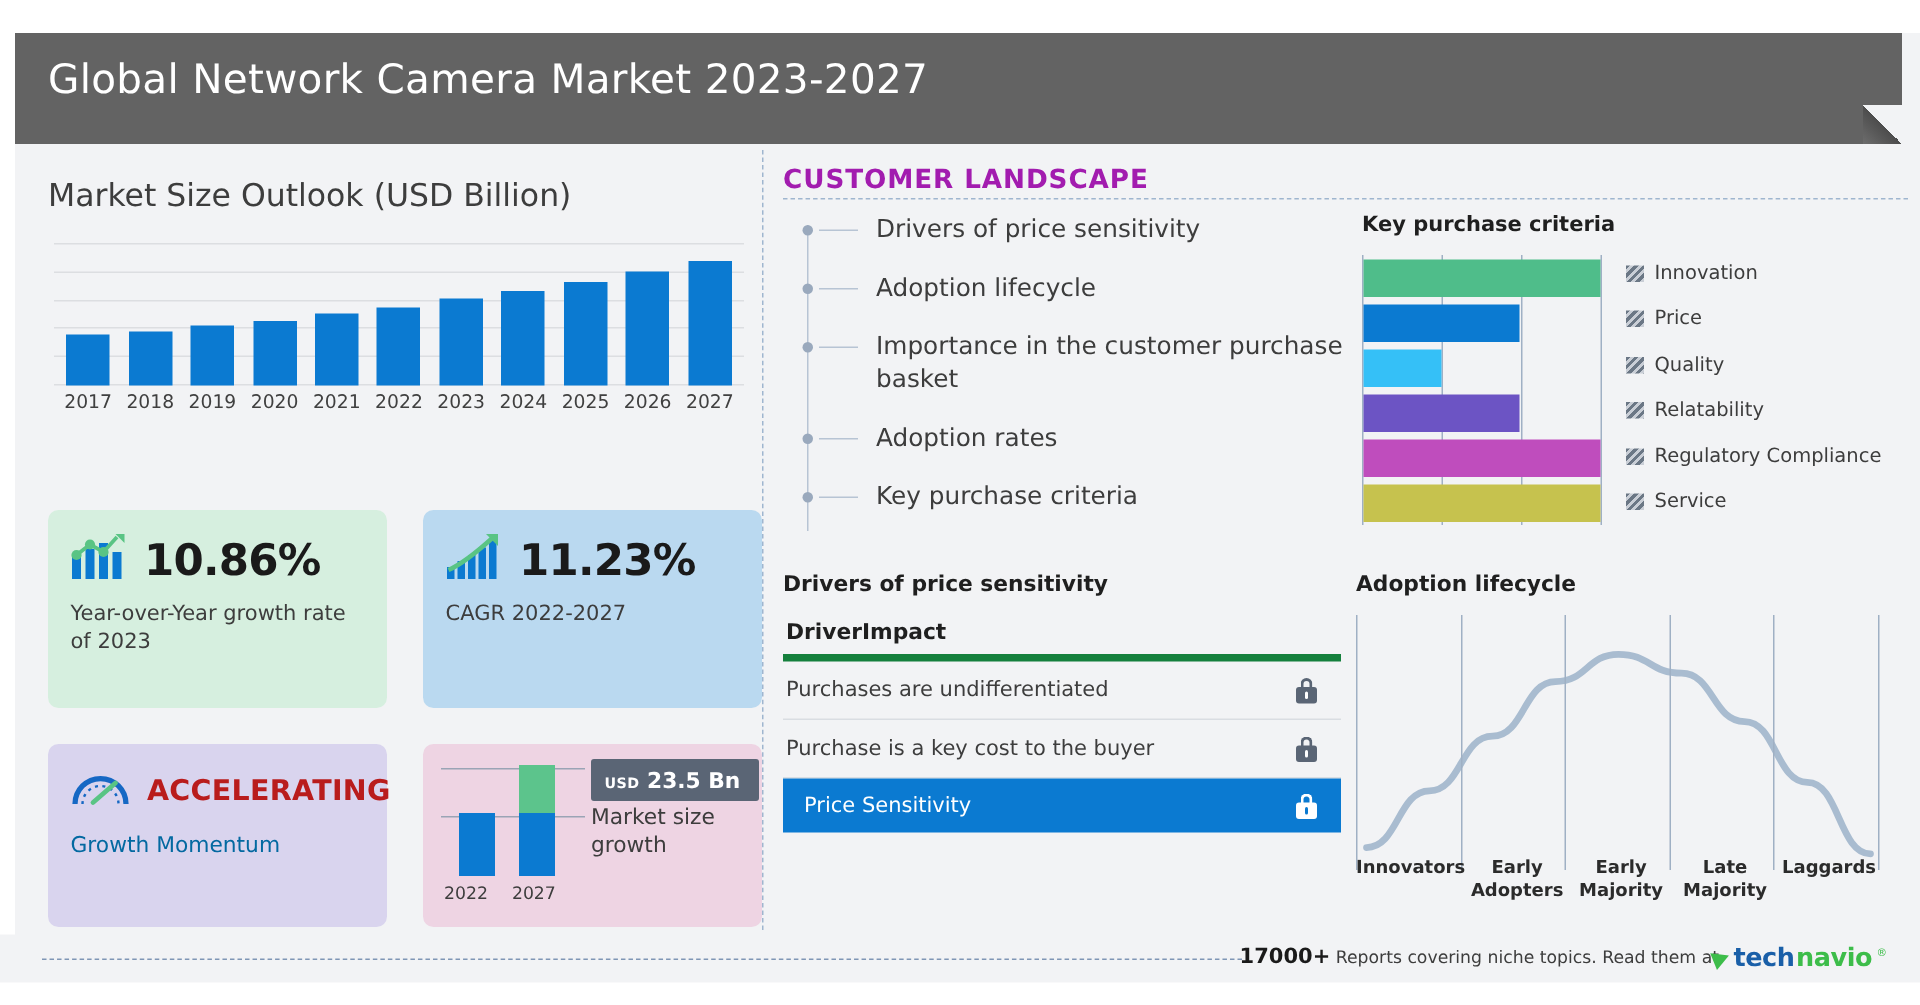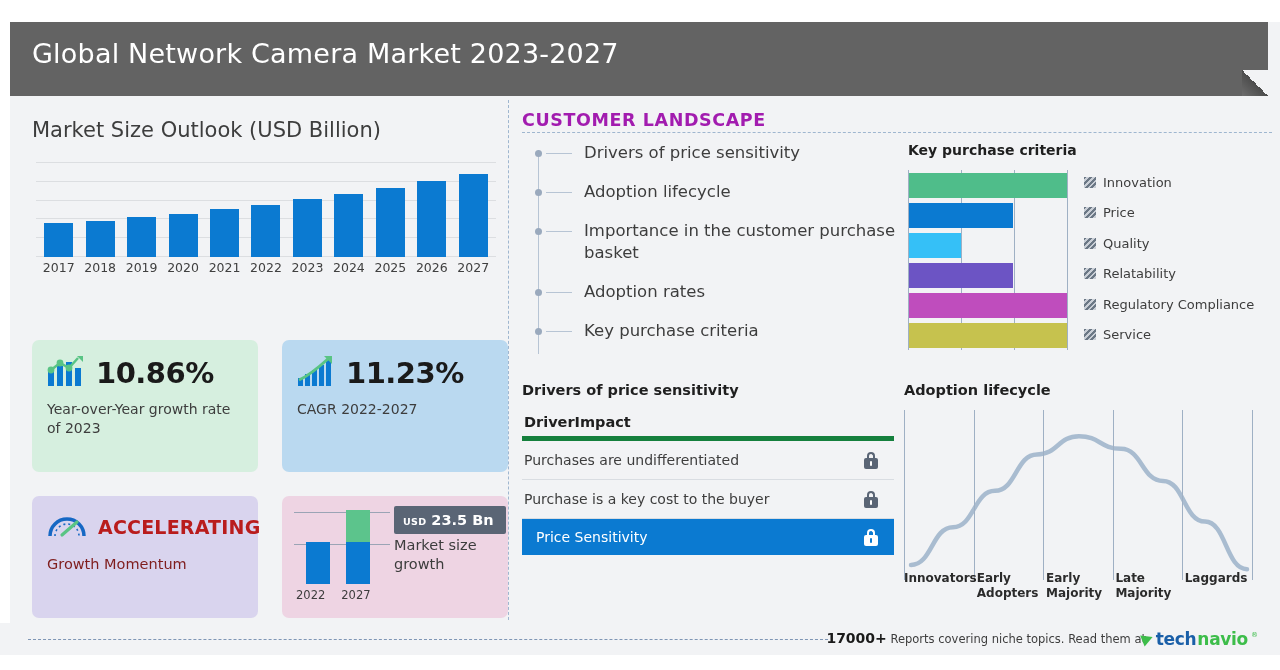--- a/index.html
+++ b/index.html
@@ -94,21 +94,21 @@
   .card-a { background: #d6efdf; height: 132px; }
   .card-b { background: #bad9f0; height: 132px; }
   .card-c { background: #d9d4ee; height: 122px; }
   .card-d { background: #eed4e3; height: 122px; }
   .card-row { display: flex; align-items: center; gap: 10px; padding: 14px 0 0 14px; }
   .kpi-num { font-size: 29px; font-weight: 700; color: #1a1a1a; letter-spacing: -0.5px; }
   .kpi-caption {
     padding: 8px 14px 0 15px; font-size: 14px; color: #3d3d3d; line-height: 1.35;
   }
   .accel-word { font-size: 19px; font-weight: 700; color: #b91c1c; letter-spacing: 0.2px; }
-  .gm-caption { padding: 12px 26px 0 15px; font-size: 14.5px; color: #7f1d1d; }
+  .gm-caption { padding: 12px 26px 0 15px; font-size: 14.5px; color: #0369a1; }
   
   .mini-wrap { position: absolute; left: 12px; top: 14px; width: 96px; height: 92px; }
   .mini-line { position: absolute; left: 0; width: 96px; height: 1px; background: #9aa4b5; }
   .mini-bars { position: absolute; left: 8px; bottom: 18px; width: 82px; height: 74px; }
   .mini-b { position: absolute; bottom: 0; width: 24px; }
   .mini-x { position: absolute; bottom: 0; left: 0; width: 96px; display: flex; }
   .mini-x span { font-size: 11.5px; color: #3d3d3d; }
   .badge-usd {
     position: absolute; left: 112px; top: 10px;
     background: #5a6575; color: #ffffff; border-radius: 2px;
@@ -196,21 +196,21 @@
   .dt-row.hl .lock .body { background: #ffffff; }
   .dt-row.hl .lock .kh { background: #0b7ad1; }
 
   
   .alc { position: absolute; left: 388px; top: 282px; width: 368px; }
   .alc-title { font-size: 14.5px; font-weight: 700; color: #1f1f1f; }
   .alc-body { position: relative; margin-top: 12px; width: 350px; height: 190px; }
   .alc-vline { position: absolute; top: 0; width: 1px; height: 170px; background: #9fb0c4; }
   .alc-labels { position: absolute; left: 0; bottom: 0; width: 350px; display: flex; }
   .alc-labels div {
-    flex: 1 1 0; font-size: 12px; font-weight: 700;
+    flex: 1 1 0; text-align: center; font-size: 12px; font-weight: 700;
     color: #2b2b2b; line-height: 1.2;
   }
 
   
   .footer { position: absolute; left: 10px; top: 625px; width: 1258px; height: 30px; }
   .foot-dash {
     position: absolute; left: 18px; top: 14px; width: 800px; height: 0;
     border-top: 1px dashed #7f96b5;
   }
   .foot-text {

